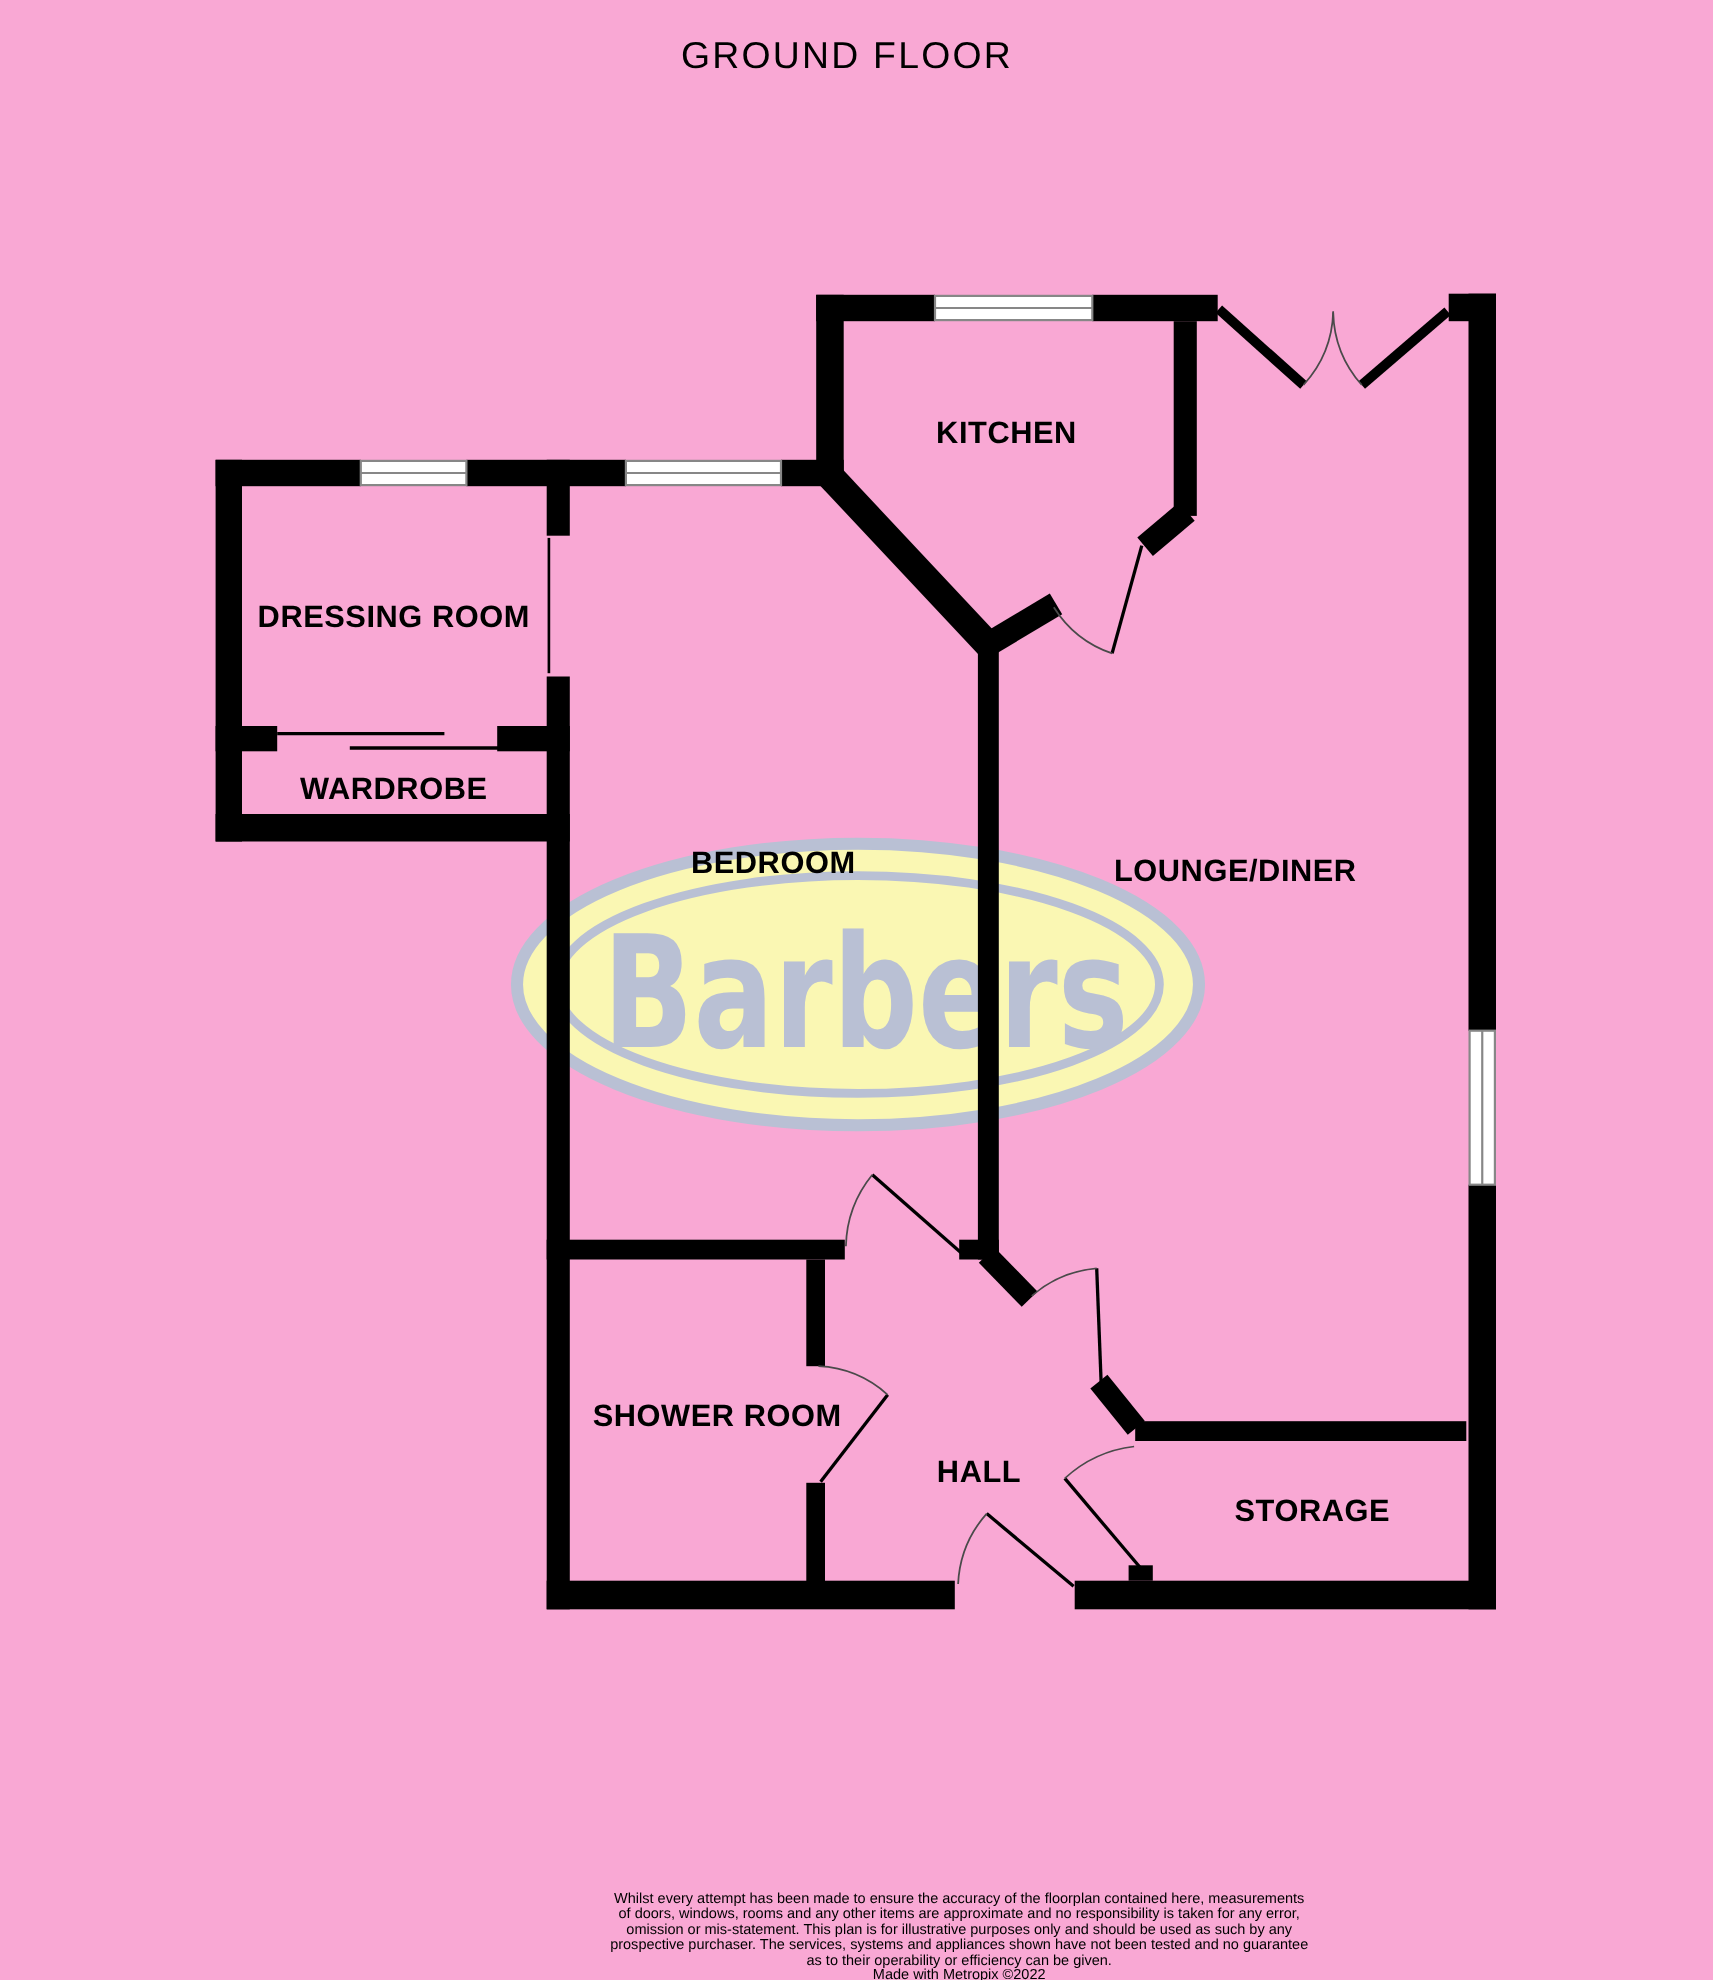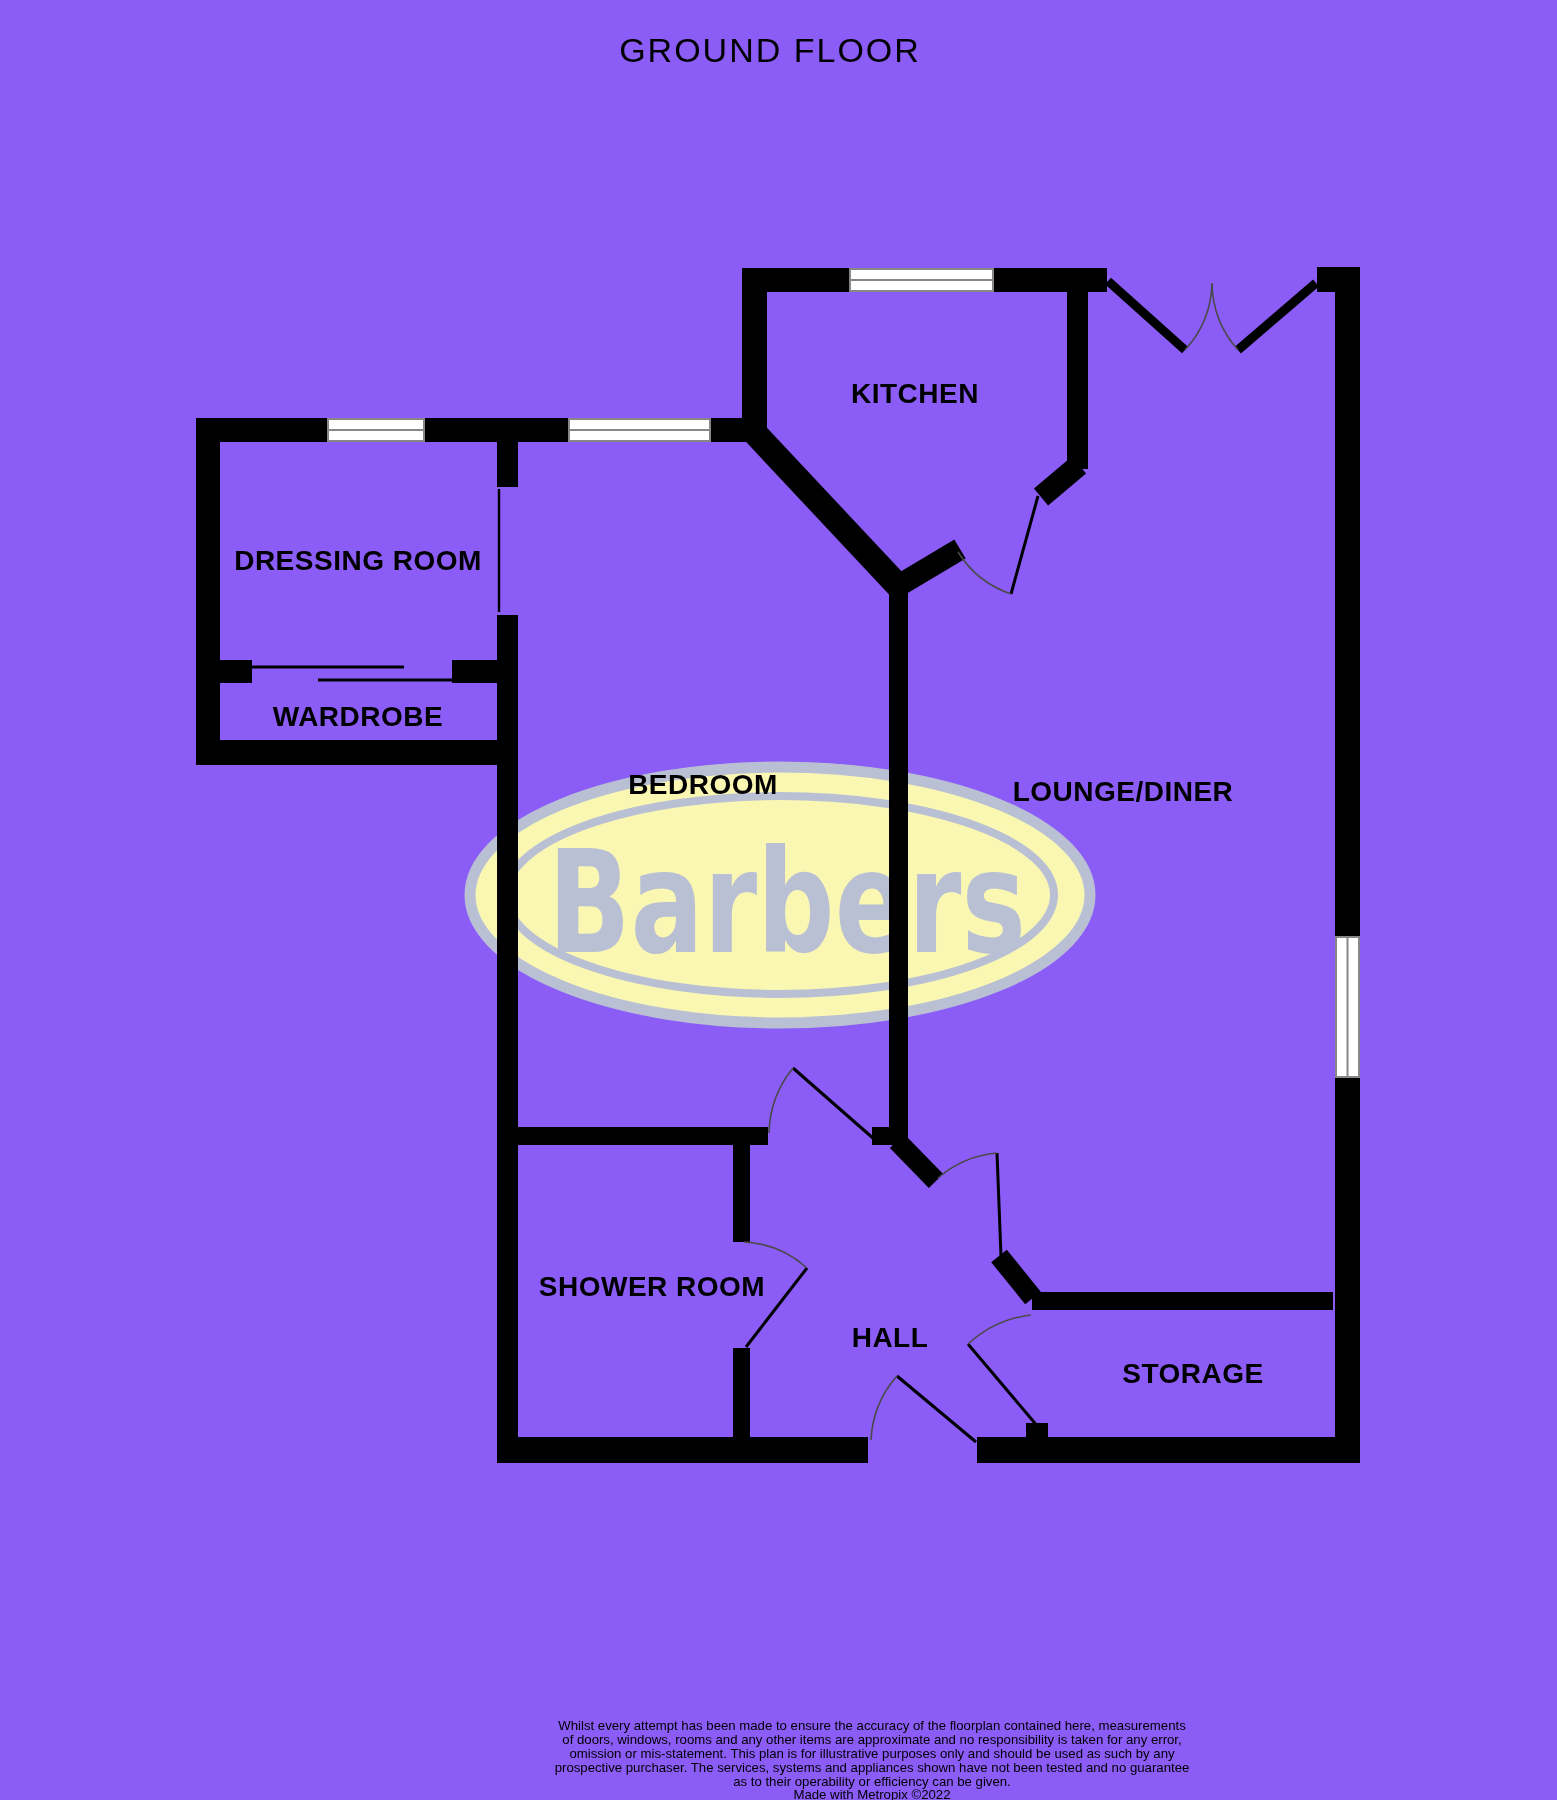--- a/index.html
+++ b/index.html
@@ -1,16 +1,16 @@
 <!DOCTYPE html>
 <html><head>
 <meta charset="utf-8">
 <style>
   html,body{margin:0;padding:0;background:#ffffff;}
-  .page{width:1557px;height:1800px;position:relative;background:#8b5cf6;overflow:hidden;}
+  .page{width:1557px;height:1800px;position:relative;background:#f9a8d4;overflow:hidden;}
   svg{display:block;}
   text{font-family:"Liberation Sans", sans-serif;}
   .title-text{font-size:34px;letter-spacing:2px;fill:#000;}
   .room-label{font-size:28px;font-weight:bold;letter-spacing:0.5px;fill:#000;text-anchor:middle;}
   .logo-text{font-family:"DejaVu Sans", sans-serif;font-weight:bold;}
   .footer-text{font-size:13.2px;fill:#000;text-anchor:middle;}
   .wall{fill:#000;stroke:none;}
   .twall{stroke:#000;fill:none;}
   .leaf{stroke:#000;stroke-width:3;fill:none;}
   .arc{stroke:#4a4a4a;stroke-width:1.6;fill:none;}

